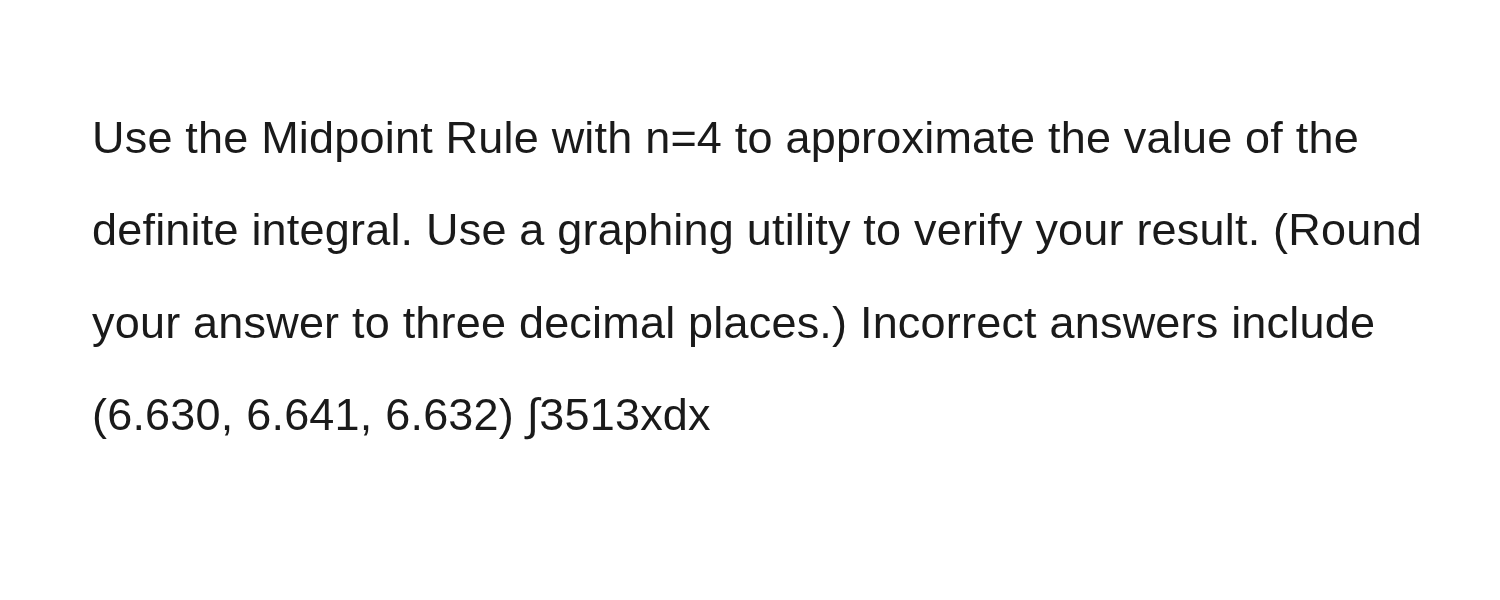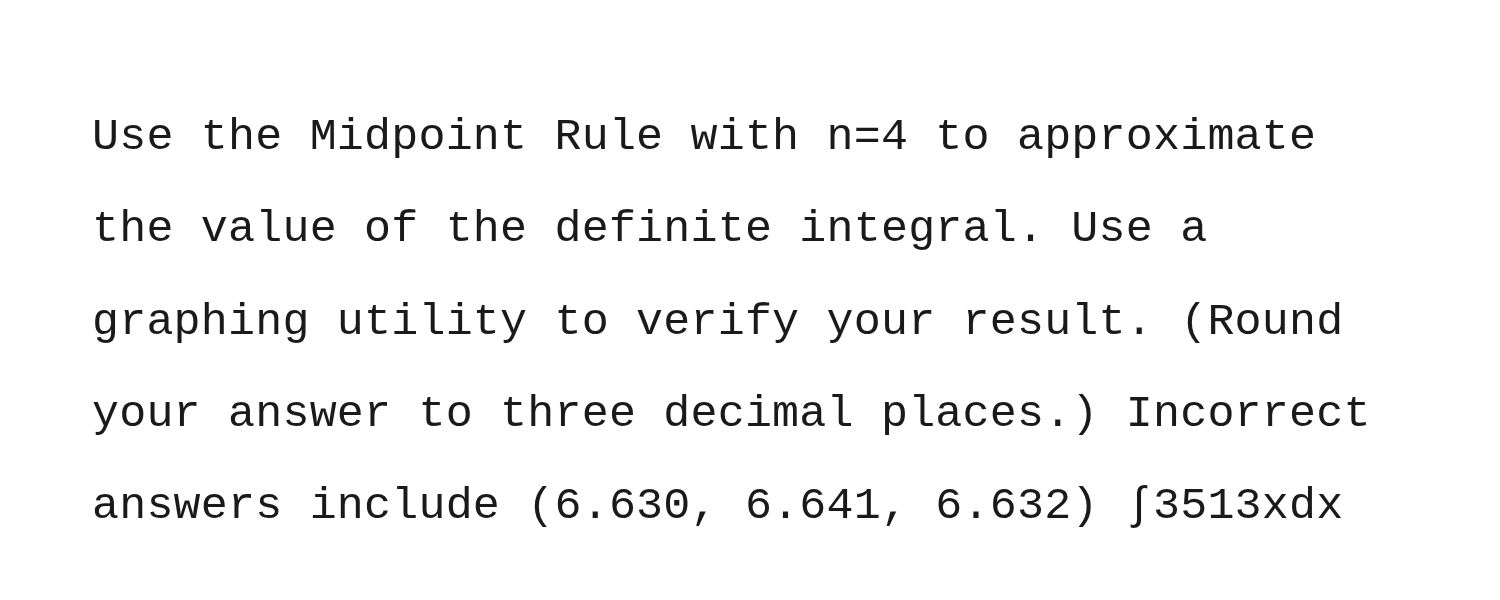--- a/index.html
+++ b/index.html
@@ -1,19 +1,18 @@
 <!DOCTYPE html>
 <html><head>
   <meta charset="utf-8">
   <style>
     * {
       margin: 4px;
       padding: 0;
       box-sizing: border-box;
-      font-family: Liberation Mono, monospace;
     }
     body {
       width: 1500px;
       height: 600px;
       background: #ffffff;
       font-family: -apple-system, BlinkMacSystemFont, "Segoe UI", Helvetica, Arial, sans-serif;
       padding: 80px 80px 80px 80px;
       overflow: hidden;
     }
     .question-text {

